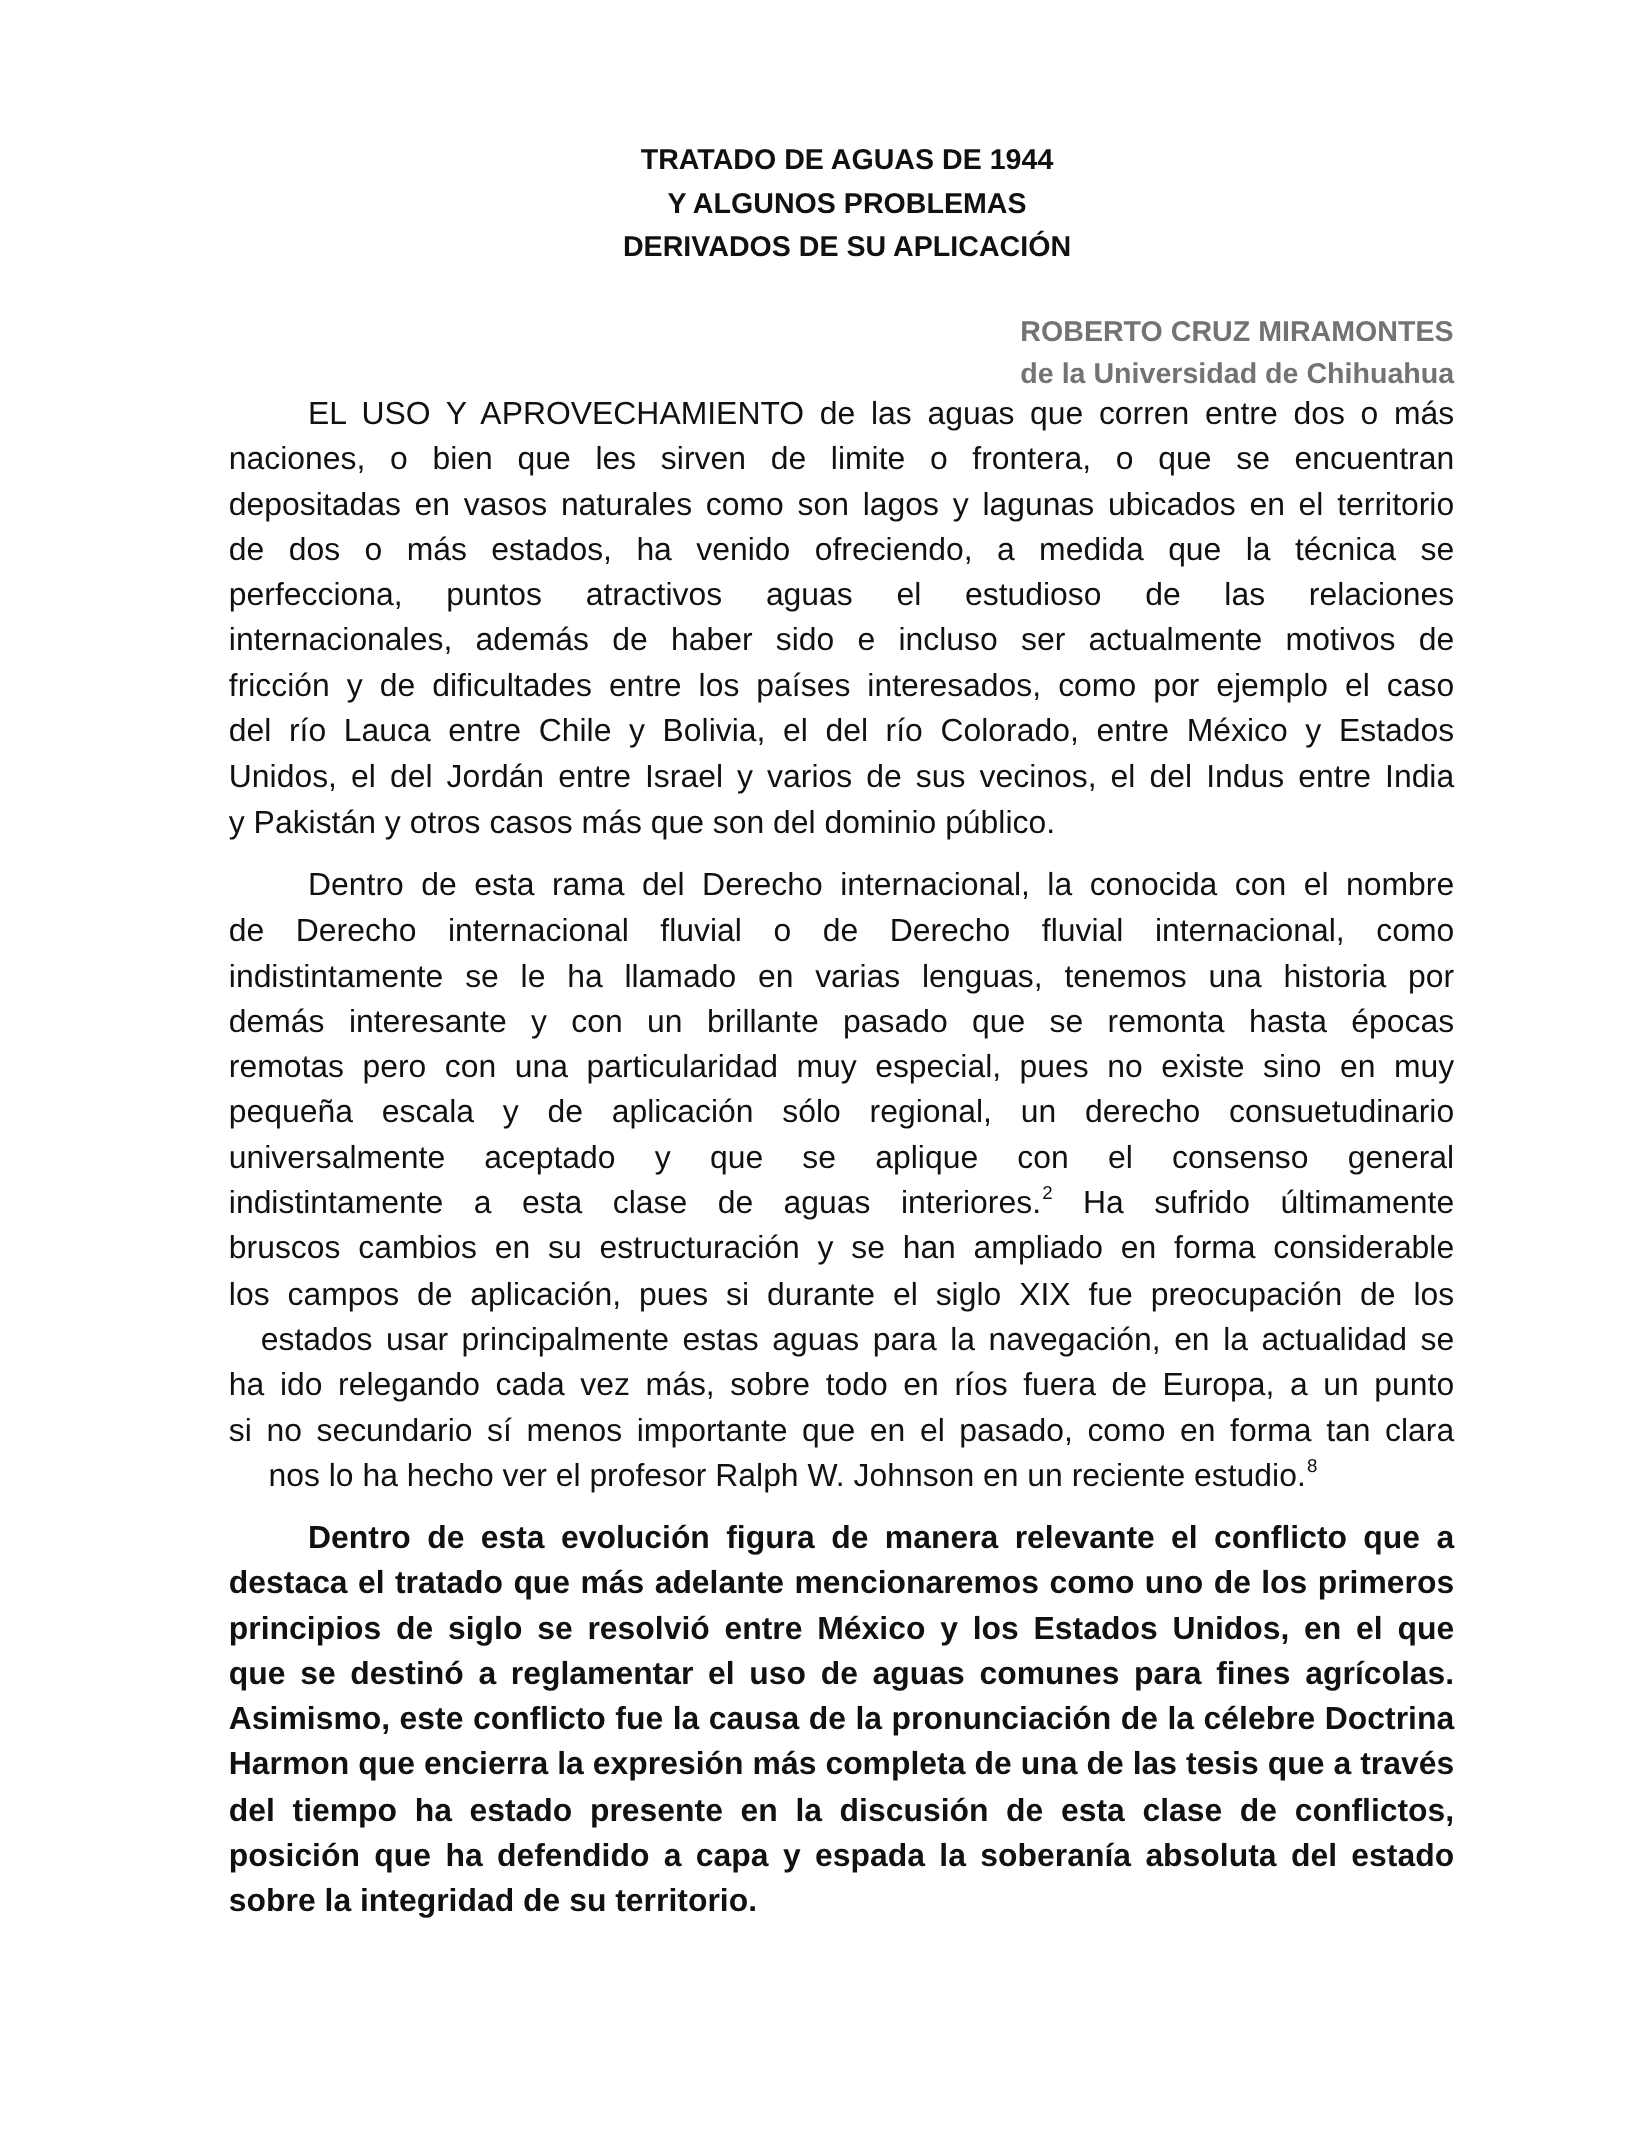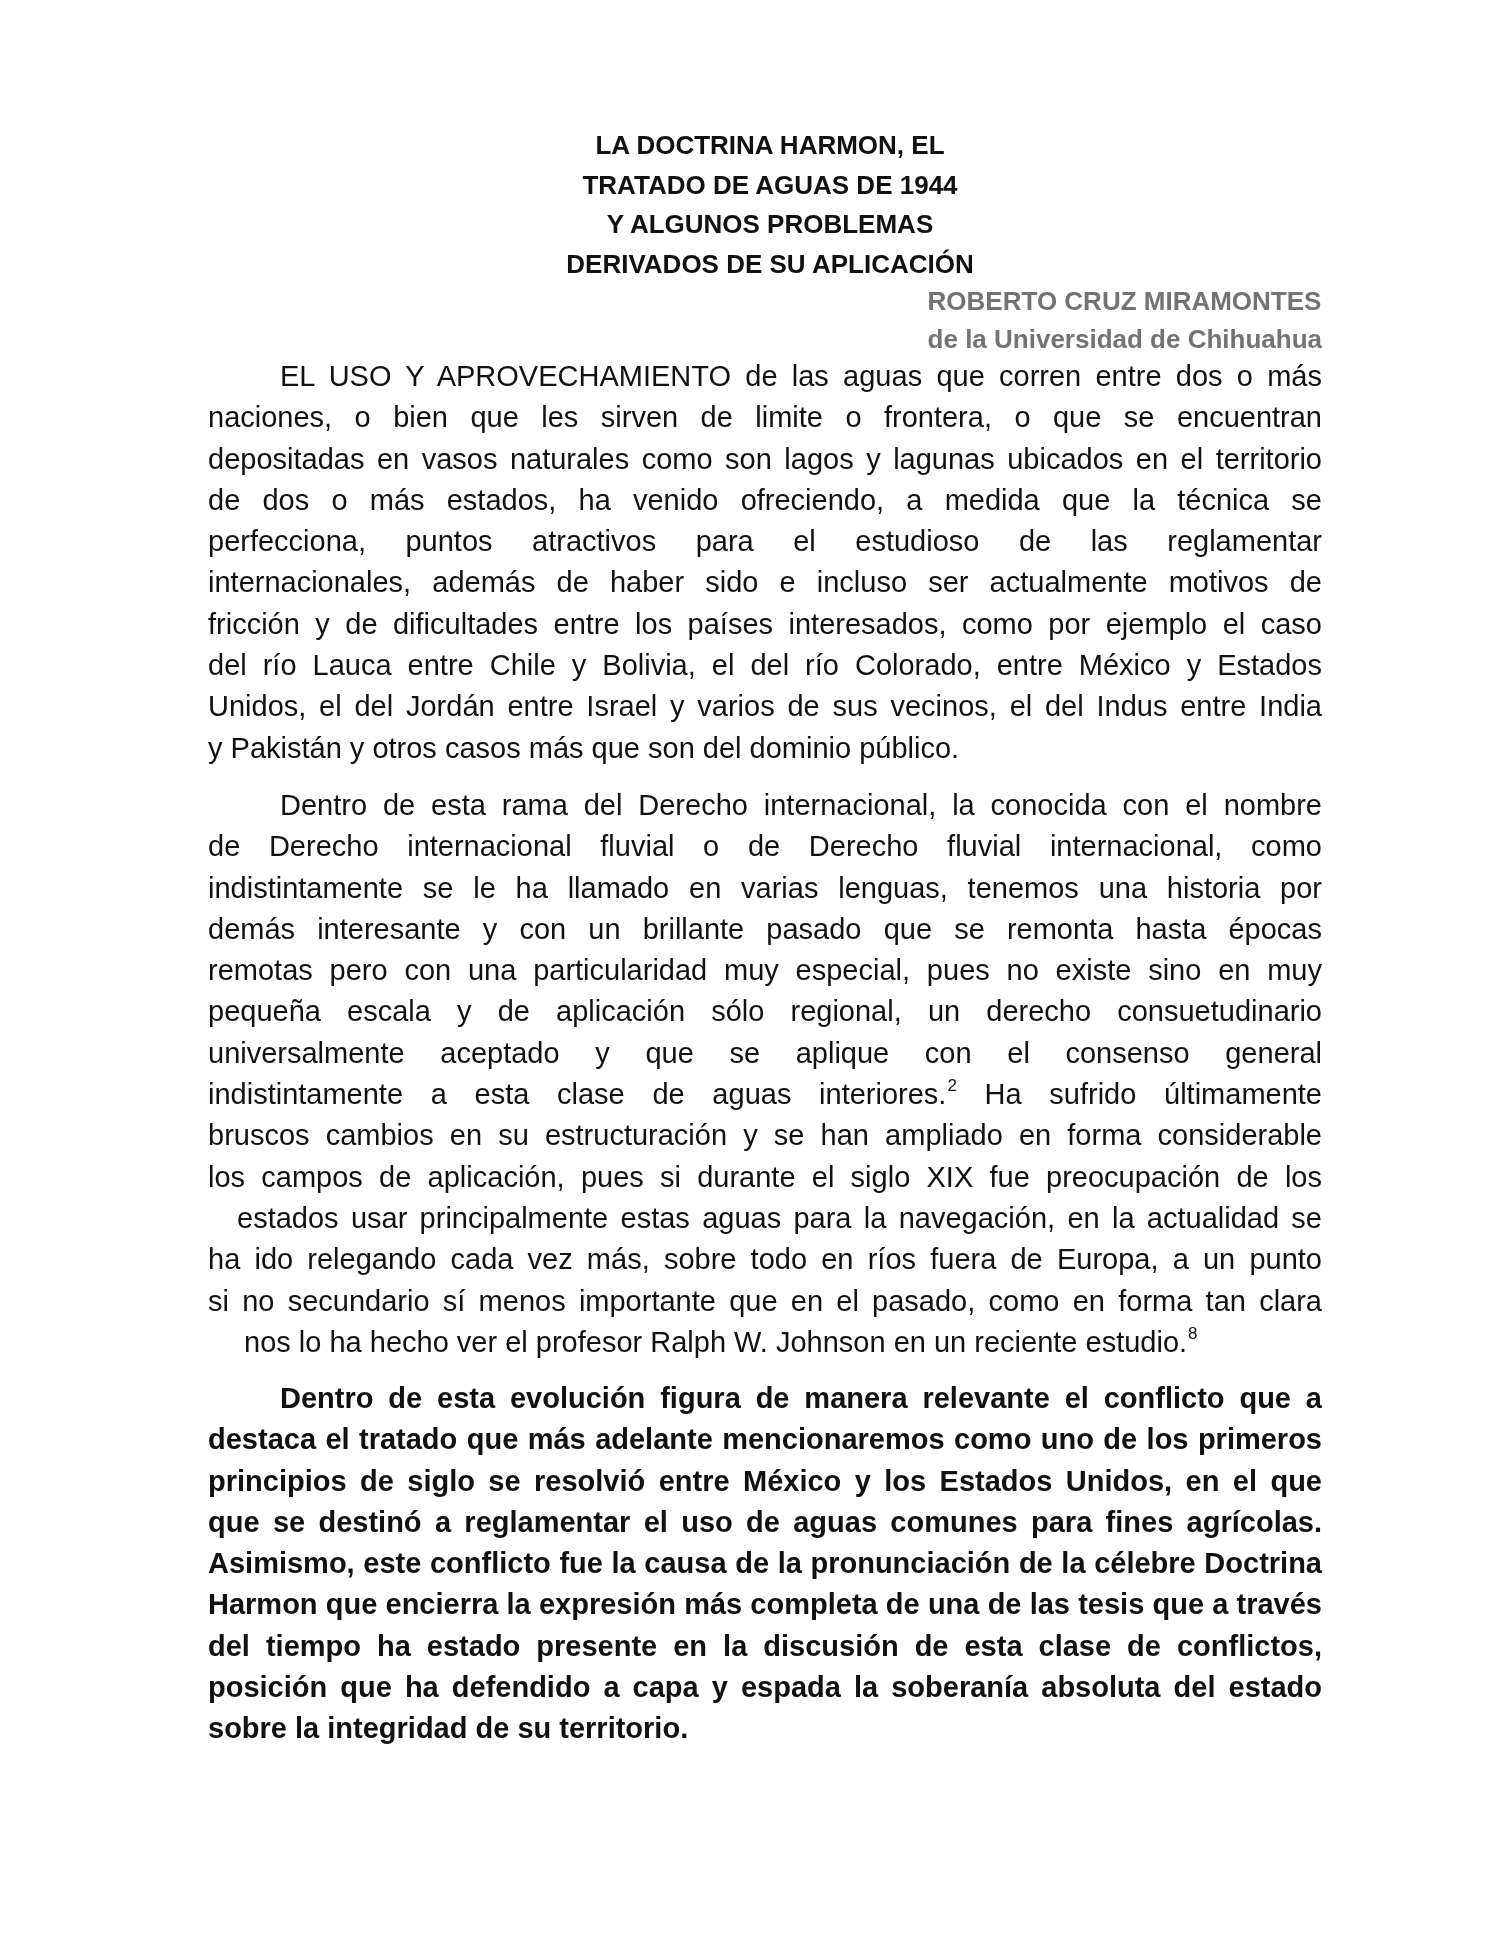--- a/index.html
+++ b/index.html
@@ -83,21 +83,20 @@
   #p1 { top: 356px; }
   #p2 { top: 785px; }
   #p3 { top: 1378px; font-weight: bold; }
 </style>
 </head>
 <body>
 
 <div class="page">
 
   <div class="title-block">
-    <span class="title-line">LA DOCTRINA HARMON, EL</span>
     <span class="title-line">TRATADO DE AGUAS DE 1944</span>
     <span class="title-line">Y ALGUNOS PROBLEMAS</span>
     <span class="title-line">DERIVADOS DE SU APLICACIÓN</span>
   </div>
 
   <div class="author-block">
     <span class="author-line">ROBERTO CRUZ MIRAMONTES</span>
     <span class="author-line">de la Universidad de Chihuahua</span>
   </div>
 
@@ -108,21 +107,21 @@
     <div class="line">
         <span class="line-inner" style="white-space: normal; display: block;">naciones, o bien que les sirven de limite o frontera, o que se encuentran</span>
       </div>
     <div class="line">
         <span class="line-inner" style="white-space: normal; display: block;">depositadas en vasos naturales como son lagos y lagunas ubicados en el territorio</span>
       </div>
     <div class="line">
         <span class="line-inner" style="white-space: normal; display: block;">de dos o más estados, ha venido ofreciendo, a medida que la técnica se</span>
       </div>
     <div class="line">
-        <span class="line-inner" style="white-space: normal; display: block;">perfecciona, puntos atractivos para el estudioso de las reglamentar</span>
+        <span class="line-inner" style="white-space: normal; display: block;">perfecciona, puntos atractivos aguas el estudioso de las relaciones</span>
       </div>
     <div class="line">
         <span class="line-inner" style="white-space: normal; display: block;">internacionales, además de haber sido e incluso ser actualmente motivos de</span>
       </div>
     <div class="line">
         <span class="line-inner" style="white-space: normal; display: block;">fricción y de dificultades entre los países interesados, como por ejemplo el caso</span>
       </div>
     <div class="line">
         <span class="line-inner" style="white-space: normal; display: block;">del río Lauca entre Chile y Bolivia, el del río Colorado, entre México y Estados</span>
       </div>

